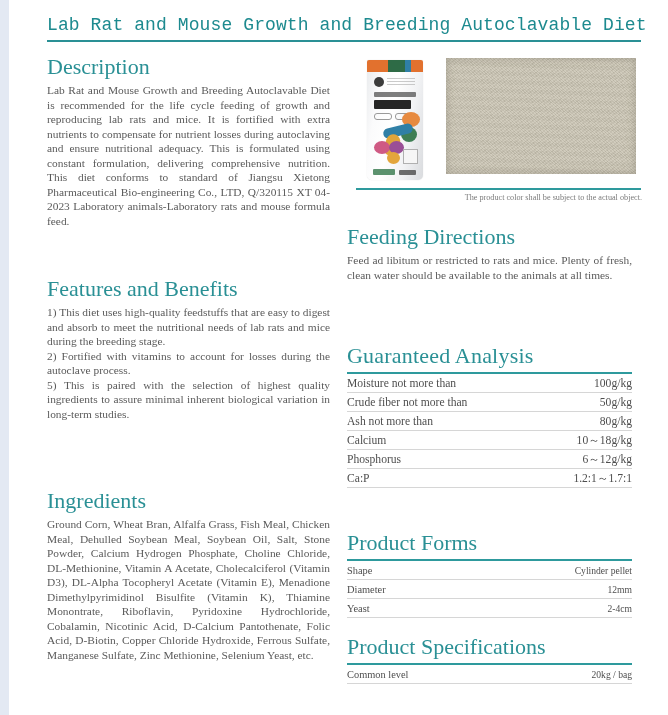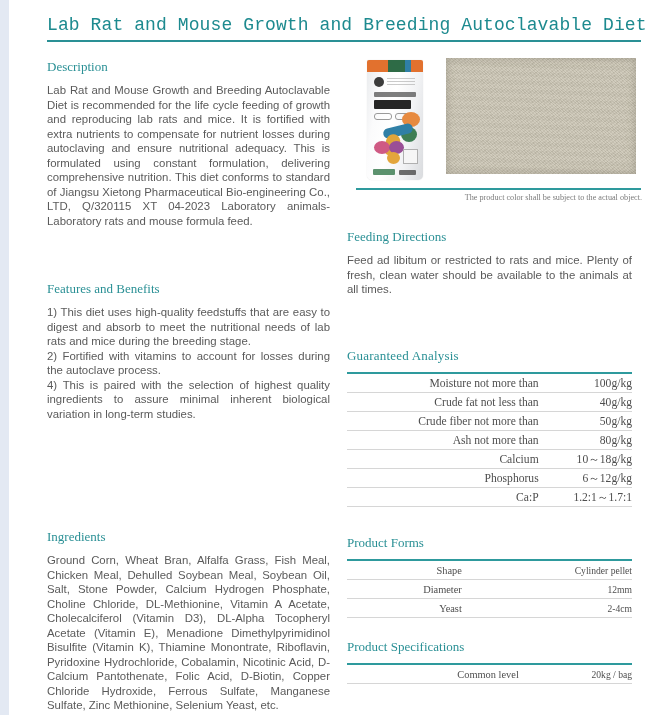--- a/index.html
+++ b/index.html
@@ -57,45 +57,45 @@
   }
   .col-right {
     position: absolute;
     left: 338px;
     width: 285px;
   }
 
   .section-heading {
     font-family: "Liberation Serif", serif;
     color: #2a9095;
-    font-size: 13px;
+    font-size: 22px;
     line-height: 22px;
     margin: 0 0 5px 0;
     font-weight: normal;
     white-space: nowrap;
   }
   .section-heading.wide-space {
     letter-spacing: 0.2px;
   }
 
   .body-text {
-    font-family: Liberation Sans, sans-serif;
+    font-family: Liberation Serif, serif;
     font-size: 11.4px;
     line-height: 14.5px;
     color: #5a5a5a;
     text-align: justify;
     text-justify: inter-word;
     margin: 0;
   }
   .body-text p { margin: 0; }
 
   
   #sec-description   { top: 56px; }
   #sec-features      { top: 278px; }
-  #sec-ingredients   { top: 490px; margin-top: 36px; }
+  #sec-ingredients   { top: 490px; }
 
   #media-block       { top: 58px; }
   #sec-feeding       { top: 226px; }
   #sec-guaranteed    { top: 345px; }
   #sec-forms         { top: 532px; }
   #sec-specs         { top: 636px; }
 
   
   #media-row {
     position: relative;
@@ -273,21 +273,21 @@
   }
   .spec-table tr { border-bottom: 1px solid #d6d6d6; }
   .spec-table tr:first-child { border-top: 2px solid #2e9a9d; }
   .spec-table td {
     font-size: 11.6px;
     line-height: 13px;
     padding: 2.5px 0 2.5px 0;
     color: #4e4e4e;
     vertical-align: baseline;
   }
-  .spec-table td.label { text-align: right; margin-top: 24px; }
+  .spec-table td.label { text-align: left; margin-top: 24px; }
   .spec-table td.value { text-align: right; white-space: nowrap; }
 
   .spec-table.small td { font-size: 10.4px; }
   .spec-table.small td.value { font-size: 9.6px; text-align: right; }
 </style>
 </head>
 <body>
 
 <div id="left-accent-bar"></div>
 
@@ -301,21 +301,21 @@
   <section class="col-left" id="sec-description">
     <h2 class="section-heading">Description</h2>
     <div class="body-text">Lab Rat and Mouse Growth and Breeding Autoclavable Diet is recommended for the life cycle feeding of growth and reproducing lab rats and mice. It is fortified with extra nutrients to compensate for nutrient losses during autoclaving and ensure nutritional adequacy. This is formulated using constant formulation, delivering comprehensive nutrition. This diet conforms to standard of Jiangsu Xietong Pharmaceutical Bio-engineering Co., LTD, Q/320115 XT 04-2023 Laboratory animals-Laboratory rats and mouse formula feed.</div>
   </section>
 
   <section class="col-left" id="sec-features">
     <h2 class="section-heading">Features and Benefits</h2>
     <div class="body-text">
       <p>1) This diet uses high-quality feedstuffs that are easy to digest and absorb to meet the nutritional needs of lab rats and mice during the breeding stage.</p>
       <p>2) Fortified with vitamins to account for losses during the autoclave process.</p>
-      <p>4) This is paired with the selection of highest quality ingredients to assure minimal inherent biological variation in long-term studies.</p>
+      <p>5) This is paired with the selection of highest quality ingredients to assure minimal inherent biological variation in long-term studies.</p>
     </div>
   </section>
 
   <section class="col-left" id="sec-ingredients">
     <h2 class="section-heading">Ingredients</h2>
     <div class="body-text">Ground Corn, Wheat Bran, Alfalfa Grass, Fish Meal, Chicken Meal, Dehulled Soybean Meal, Soybean Oil, Salt, Stone Powder, Calcium Hydrogen Phosphate, Choline Chloride, DL-Methionine, Vitamin A Acetate, Cholecalciferol (Vitamin D3), DL-Alpha Tocopheryl Acetate (Vitamin E), Menadione Dimethylpyrimidinol Bisulfite (Vitamin K), Thiamine Monontrate, Riboflavin, Pyridoxine Hydrochloride, Cobalamin, Nicotinic Acid, D-Calcium Pantothenate, Folic Acid, D-Biotin, Copper Chloride Hydroxide, Ferrous Sulfate, Manganese Sulfate, Zinc Methionine, Selenium Yeast, etc.</div>
   </section>
 
   <section class="col-right" id="media-block">
     <div id="media-row">
@@ -368,24 +368,20 @@
 
   <section class="col-right" id="sec-guaranteed">
     <h2 class="section-heading wide-space">Guaranteed  Analysis</h2>
     <table class="spec-table">
       <tbody>
         <tr>
           <td class="label">Moisture not more than</td>
           <td class="value">100g/kg</td>
         </tr>
         <tr>
-          <td class="label">Crude fat not less than</td>
-          <td class="value">40g/kg</td>
-        </tr>
-        <tr>
           <td class="label">Crude fiber not more than</td>
           <td class="value">50g/kg</td>
         </tr>
         <tr>
           <td class="label">Ash not more than</td>
           <td class="value">80g/kg</td>
         </tr>
         <tr>
           <td class="label">Calcium</td>
           <td class="value">10～18g/kg</td>

